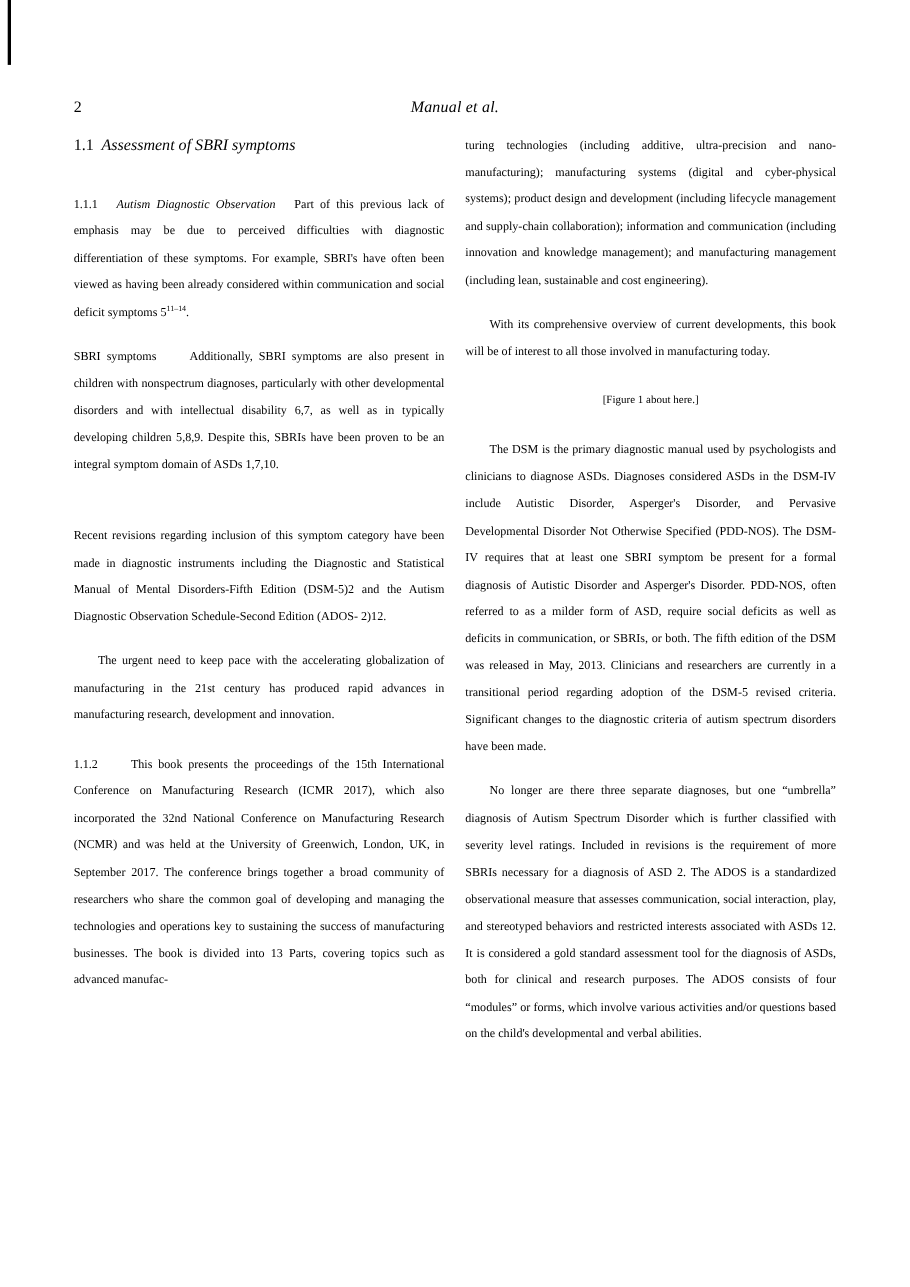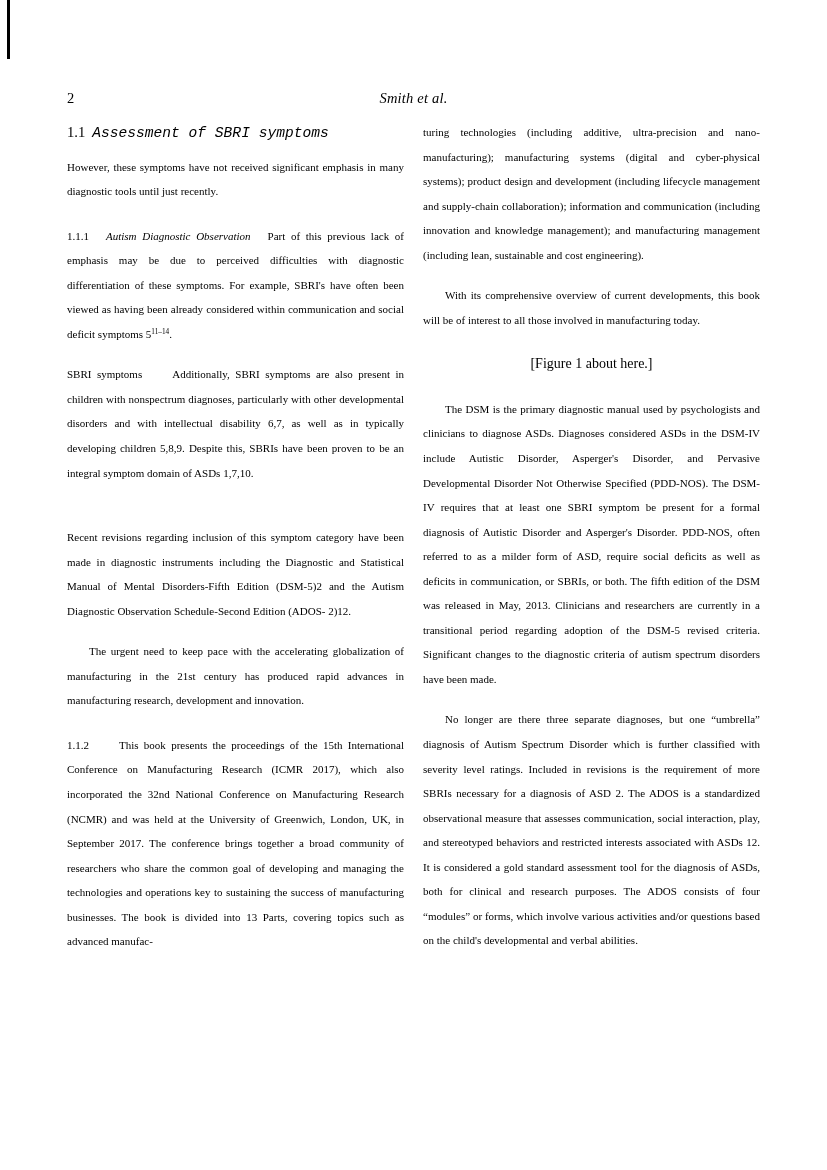--- a/index.html
+++ b/index.html
@@ -91,21 +91,20 @@
     line-height: 24.55px;
     margin: 0 0 9px 0;
     text-align: left;
   }
   .heading .num {
     font-style: normal;
   }
   .heading .title {
     font-style: italic;
     margin-left: 7px;
-    font-family: Liberation Mono, monospace;
   }
 
   
   .para { margin: 0; }
   .para + .para { margin-top: 16px; }
   .spacer-md { height: 20px; }
 
   .runin-italic {
     font-style: italic;
   }
@@ -119,21 +118,21 @@
   .gap-after-num {
     display: inline-block;
     width: 30px;
   }
 
   .indent {
     text-indent: 22px;
   }
 
   .float-note {
-    font-size: 14px;
+    font-size: 10px;
     line-height: 24.55px;
     text-align: center;
     margin: 0;
   }
 
   sup.ref {
     font-size: 0.66em;
     vertical-align: 0.55em;
     line-height: 0;
     margin-top: 17px;
@@ -141,32 +140,31 @@
 </style>
 </head>
 <body>
 
 <div class="edge-artifact"></div>
 
 <div class="page">
 
   <div class="running-head">
     <span class="folio">2</span>
-    <span class="rh-title">Smith et al.</span>
+    <span class="rh-title">Manual et al.</span>
   </div>
 
   <div class="columns">
 
     <div class="col col-left">
 
       <div class="heading">
         <span class="num">1.1</span><span class="title">Assessment of SBRI symptoms</span>
       </div>
 
-      <p class="block para">However, these symptoms have not received significant emphasis in many diagnostic tools until just recently.</p>
 
       <div class="spacer-md"></div>
 
       <p class="block para"><span class="runin-roman">1.1.1</span><span class="gap-after-runin"></span><span class="runin-italic">Autism Diagnostic Observation</span><span class="gap-after-runin"></span><span>Part of this previous lack of emphasis may be due to perceived difficulties with diagnostic differentiation of these symptoms. For example, SBRI's have often been viewed as having been already considered within communication and social deficit symptoms 5</span><sup class="ref">11–14</sup><span>.</span></p>
 
       <p class="block para"><span class="runin-roman">SBRI symptoms</span><span class="gap-after-num"></span><span>Additionally, SBRI symptoms are also present in children with nonspectrum diagnoses, particularly with other developmental disorders and with intellectual disability 6,7, as well as in typically developing children 5,8,9. Despite this, SBRIs have been proven to be an integral symptom domain of ASDs 1,7,10.</span></p>
 
       <div class="spacer-md"></div>
 
 

